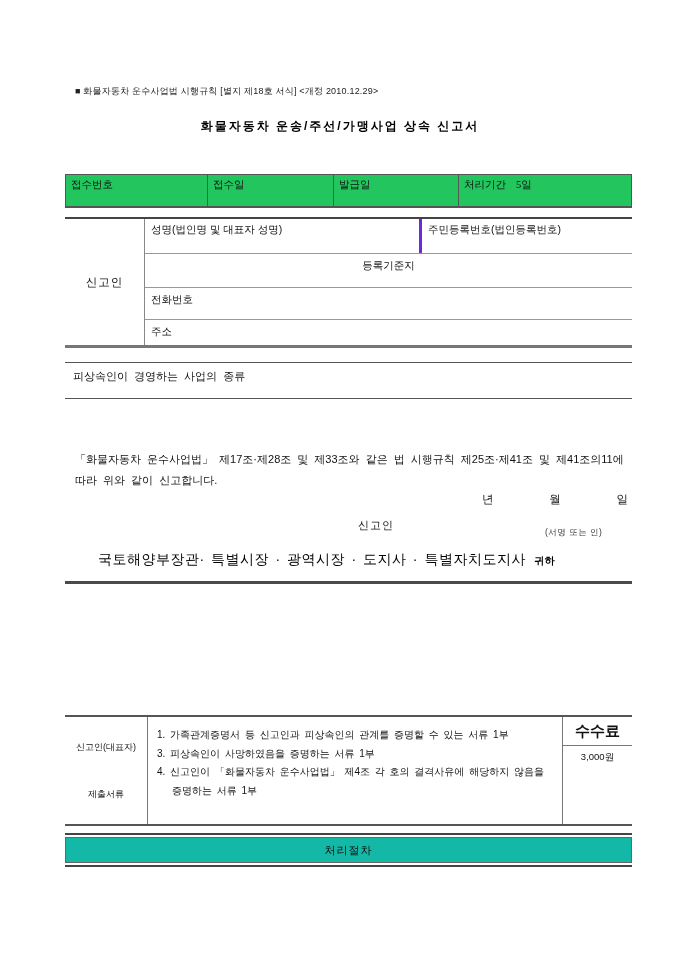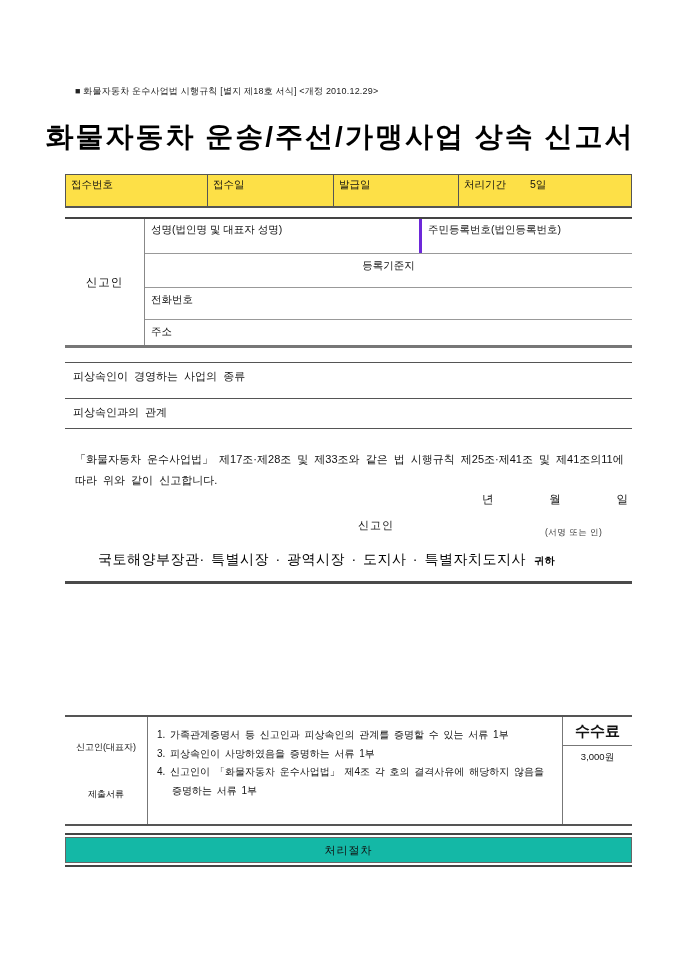--- a/index.html
+++ b/index.html
@@ -7,29 +7,29 @@
     position:relative;width:680px;height:962px;background:#ffffff;
     font-family:"Liberation Sans","DejaVu Sans",sans-serif;color:#111;
     margin:0 auto;overflow:hidden;
   }
   .abs{position:absolute;}
 
   
   .notice{left:75px;top:85px;font-size:9px;letter-spacing:0.2px;color:#222;}
 
   
-  .title{left:0;top:118px;width:680px;text-align:center;font-size:28px;font-weight:bold;letter-spacing:2px;color:#000;}
+  .title{left:0;top:118px;width:680px;text-align:center;font-size:12px;font-weight:bold;letter-spacing:2px;color:#000;}
 
   
   .rcpt{left:65px;top:174px;width:567px;height:34px;display:flex;
-        background:#fde047;border:1px solid #555;border-bottom:2px solid #555;box-sizing:border-box;}
+        background:#22c55e;border:1px solid #555;border-bottom:2px solid #555;box-sizing:border-box;}
   .rcpt .cell{box-sizing:border-box;padding:3px 5px;font-size:10.5px;border-right:1px solid #555;}
   .rcpt .cell:last-child{border-right:none;}
   .rcpt .c1{width:142px;} .rcpt .c2{width:126px;} .rcpt .c3{width:125px;} .rcpt .c4{width:172px;display:flex;}
-  .rcpt .period-val{margin-left:24px;}
+  .rcpt .period-val{margin-left:10px;font-family:Liberation Serif, serif;}
 
   
   .applicant{left:65px;top:217px;width:567px;height:131px;display:flex;
              border-top:2px solid #444;border-bottom:3px solid #777;box-sizing:border-box;}
   .applicant .label-col{width:80px;border-right:1px solid #888;display:flex;align-items:center;justify-content:center;
                         font-size:11.5px;letter-spacing:1px;box-sizing:border-box;}
   .applicant .rows{flex:1;display:flex;flex-direction:column;}
   .applicant .row{box-sizing:border-box;font-size:10.5px;border-bottom:1px solid #999;}
   .applicant .row:last-child{border-bottom:none;}
   .r1{height:35px;display:flex;}
@@ -117,23 +117,20 @@
       <div class="row r4">
         <span>주소</span>
       </div>
     </div>
   </div>
 
   <div class="abs decedent">
     <div class="dec-row a">
       <span>피상속인이 경영하는 사업의 종류</span>
     </div>
-    <div class="dec-row b">
-      <span>피상속인과의 관계</span>
-    </div>
   </div>
 
   <div class="abs decl">
     <div>「화물자동차 운수사업법」  제17조·제28조 및 제33조와 같은 법 시행규칙 제25조·제41조 및 제41조의11에</div>
     <div>따라 위와 같이 신고합니다.</div>
   </div>
 
   <div class="abs date-line">
     <span>년</span>
     <span>월</span>

